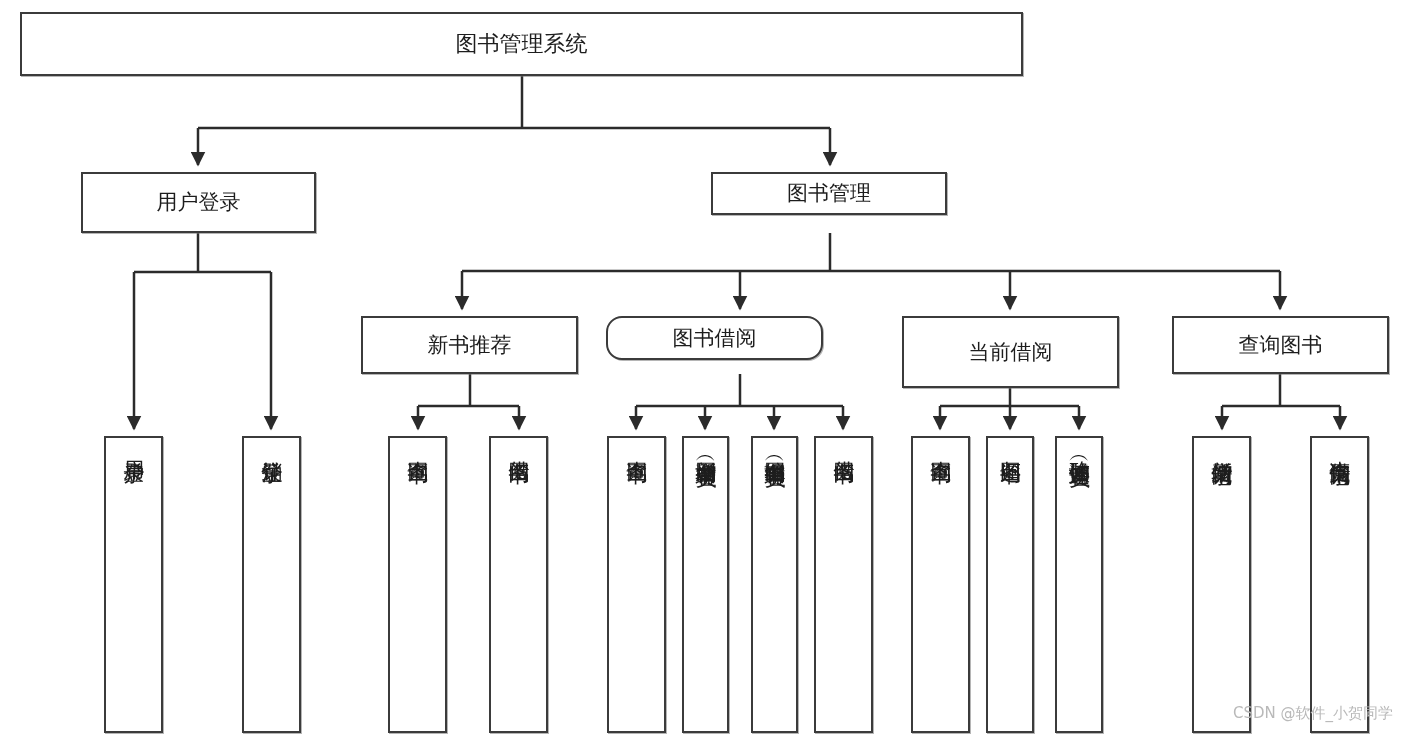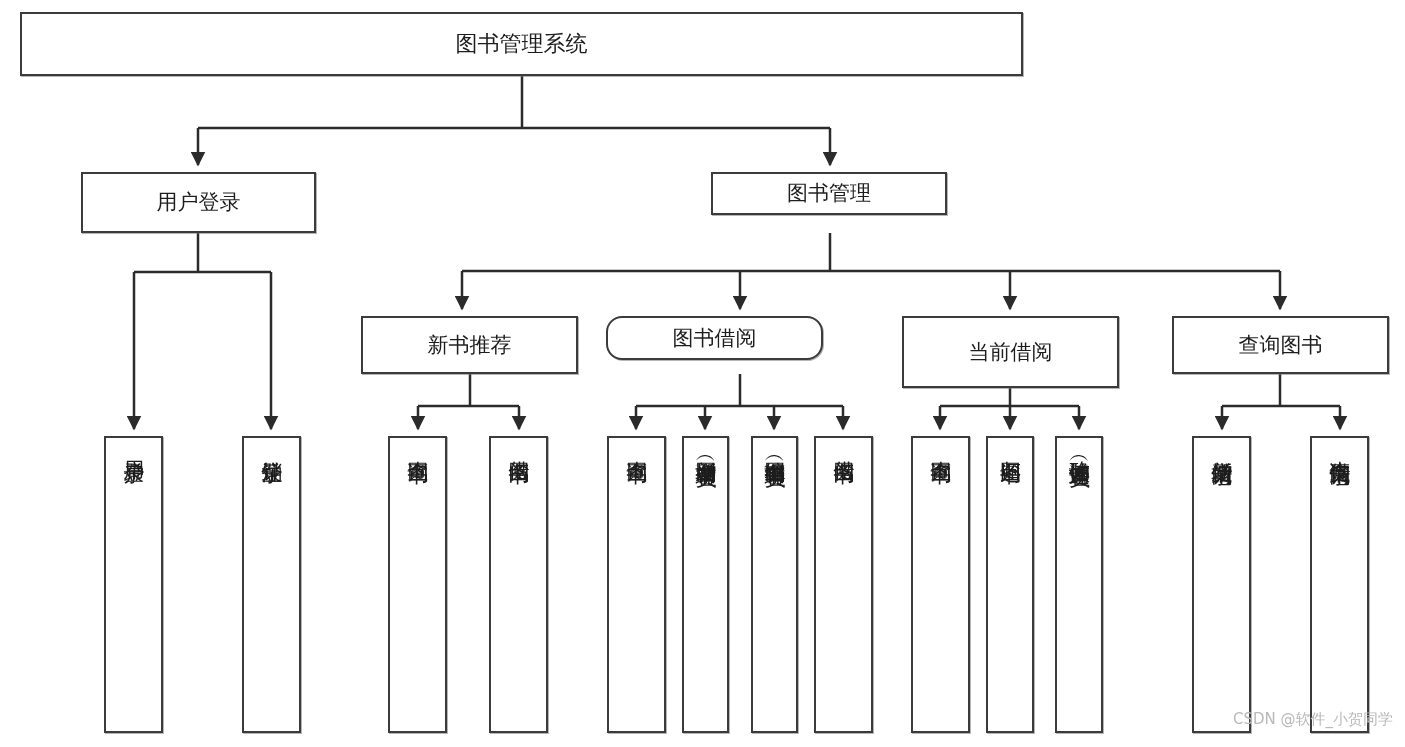--- a/index.html
+++ b/index.html
@@ -61,21 +61,21 @@
     text-orientation: upright;
     font-size: 21px;
     letter-spacing: 1px;
     line-height: 1;
     white-space: nowrap;
     -webkit-writing-mode: vertical-rl;
   }
   .watermark {
     position: absolute;
     right: 12px;
-    bottom: 18px;
+    bottom: 24px;
     font-size: 15px;
     color: #b9b9b9;
     z-index: 5;
     white-space: nowrap;
     font-family: "DejaVu Sans", "Liberation Sans", sans-serif;
   }
 </style>
 </head>
 <body>
 

